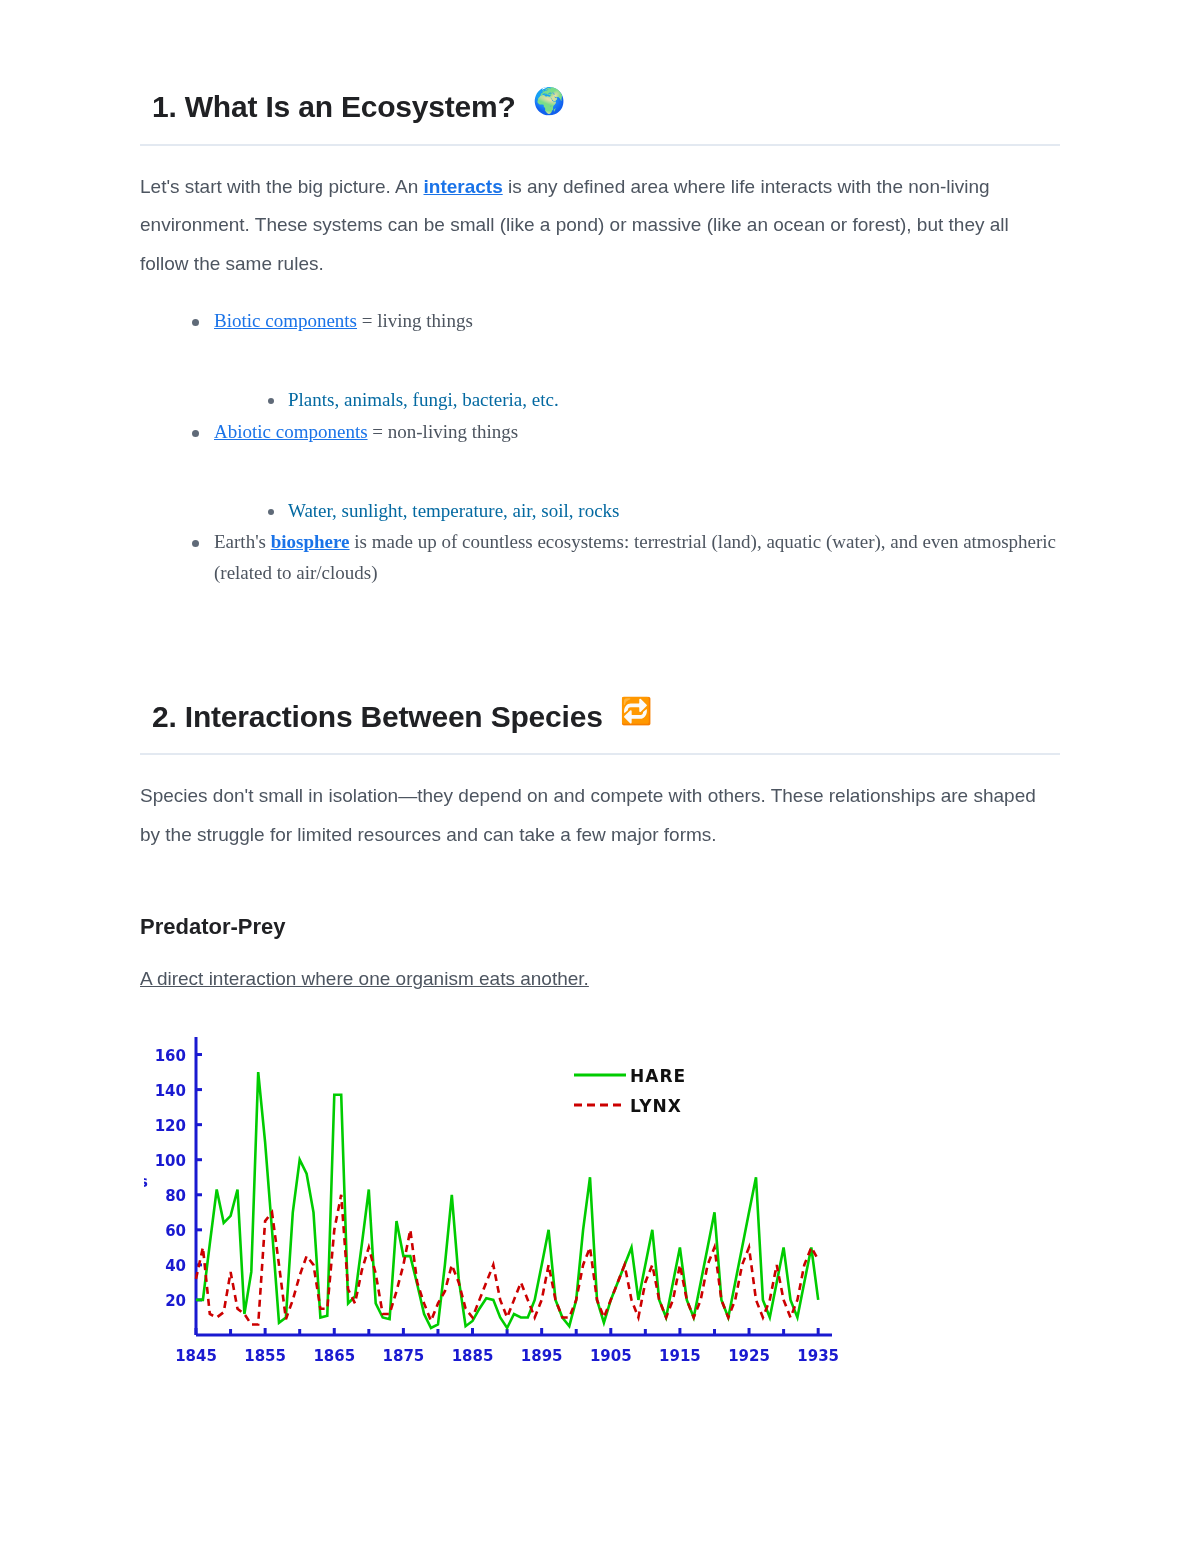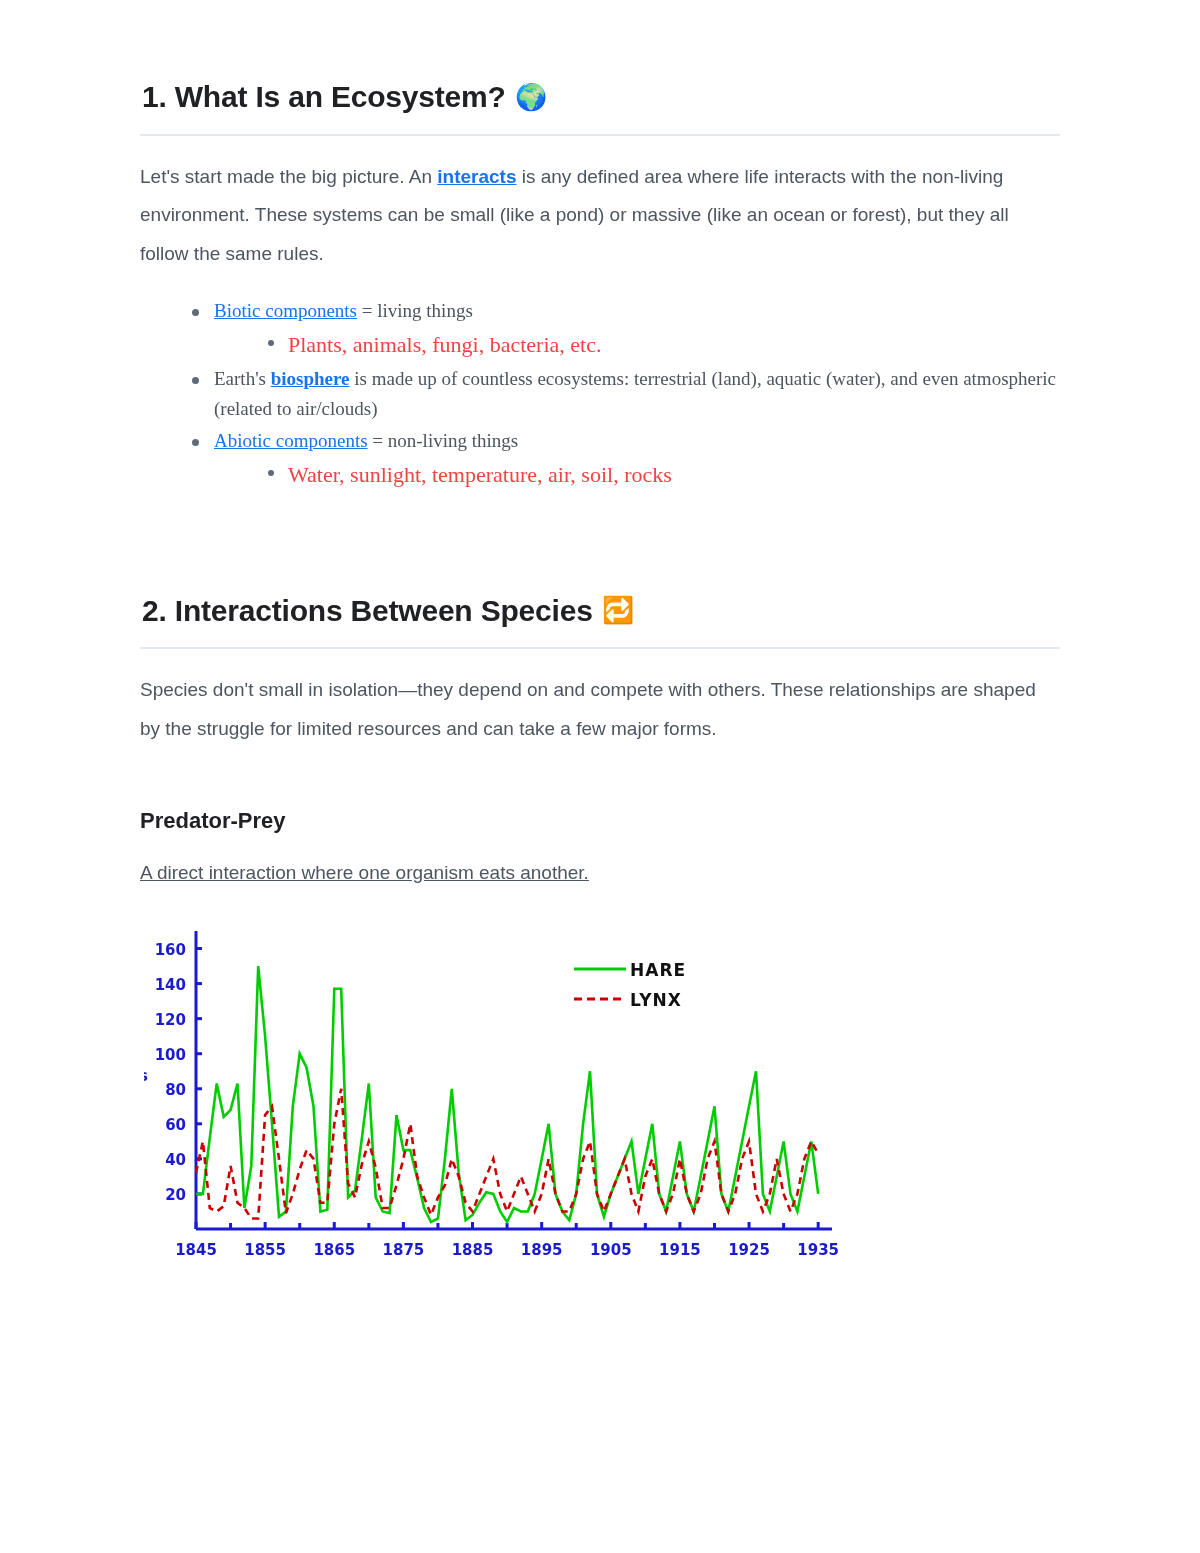--- a/index.html
+++ b/index.html
@@ -23,24 +23,23 @@
     padding: 0 140px;
   }
 
   
   .h-section {
     font-size: 30px;
     font-weight: bold;
     color: #202124;
     letter-spacing: -0.2px;
     line-height: 1.25;
-    margin: 2px;
+    margin: 12px;
     display: flex;
-    align-items: center;
-    gap: 10px;
+    gap: 18px;
   }
   .h-section .emoji {
     font-size: 26px;
     line-height: 1;
     display: inline-block;
   }
 
   .rule {
     height: 2px;
     background: #e3e9f1;
@@ -104,24 +103,25 @@
     border-radius: 50%;
     background: #5f6a78;
   }
   ul.sub {
     margin: 0;
     padding: 0 0 0 48px;
     list-style: none;
   }
   ul.sub > li {
     position: relative;
-    font-size: 22px;
+    font-size: 19px;
     line-height: 1.62;
-    color: #ef4444;
+    color: #0369a1;
     padding-left: 26px;
+    margin-top: 48px;
   }
   ul.sub > li::before {
     content: "";
     position: absolute;
     left: 6px;
     top: 13px;
     width: 6px;
     height: 6px;
     border-radius: 50%;
     background: #5f6a78;
@@ -164,36 +164,36 @@
   <div class="sp-76"></div>
 
   <h1 class="h-section">
     <span>1. What Is an Ecosystem?</span>
     <span class="emoji">🌍</span>
   </h1>
   <div class="rule"></div>
 
   <div class="sp-22"></div>
 
-  <p class="para"><span>Let's start made the big picture. An </span><a class="link bold" href="#">interacts</a><span> is any defined area where life interacts with the non-living environment. These systems can be small (like a pond) or massive (like an ocean or forest), but they all follow the same rules.</span></p>
+  <p class="para"><span>Let's start with the big picture. An </span><a class="link bold" href="#">interacts</a><span> is any defined area where life interacts with the non-living environment. These systems can be small (like a pond) or massive (like an ocean or forest), but they all follow the same rules.</span></p>
 
   <div class="sp-22"></div>
 
   <ul class="bullets">
     <li><a class="link" href="#">Biotic components</a><span> = living things</span>
       <ul class="sub">
         <li>Plants, animals, fungi, bacteria, etc.</li>
       </ul>
     </li>
-    <li><span>Earth's </span><a class="link bold" href="#">biosphere</a><span> is made up of countless ecosystems: terrestrial (land), aquatic (water), and even atmospheric (related to air/clouds)</span></li>
     <li><a class="link" href="#">Abiotic components</a><span> = non-living things</span>
       <ul class="sub">
         <li>Water, sunlight, temperature, air, soil, rocks</li>
       </ul>
     </li>
+    <li><span>Earth's </span><a class="link bold" href="#">biosphere</a><span> is made up of countless ecosystems: terrestrial (land), aquatic (water), and even atmospheric (related to air/clouds)</span></li>
   </ul>
 
   <div class="sp-60"></div>
   <div class="sp-36"></div>
 
   <h1 class="h-section">
     <span>2. Interactions Between Species</span>
     <span class="emoji">🔁</span>
   </h1>
   <div class="rule"></div>

